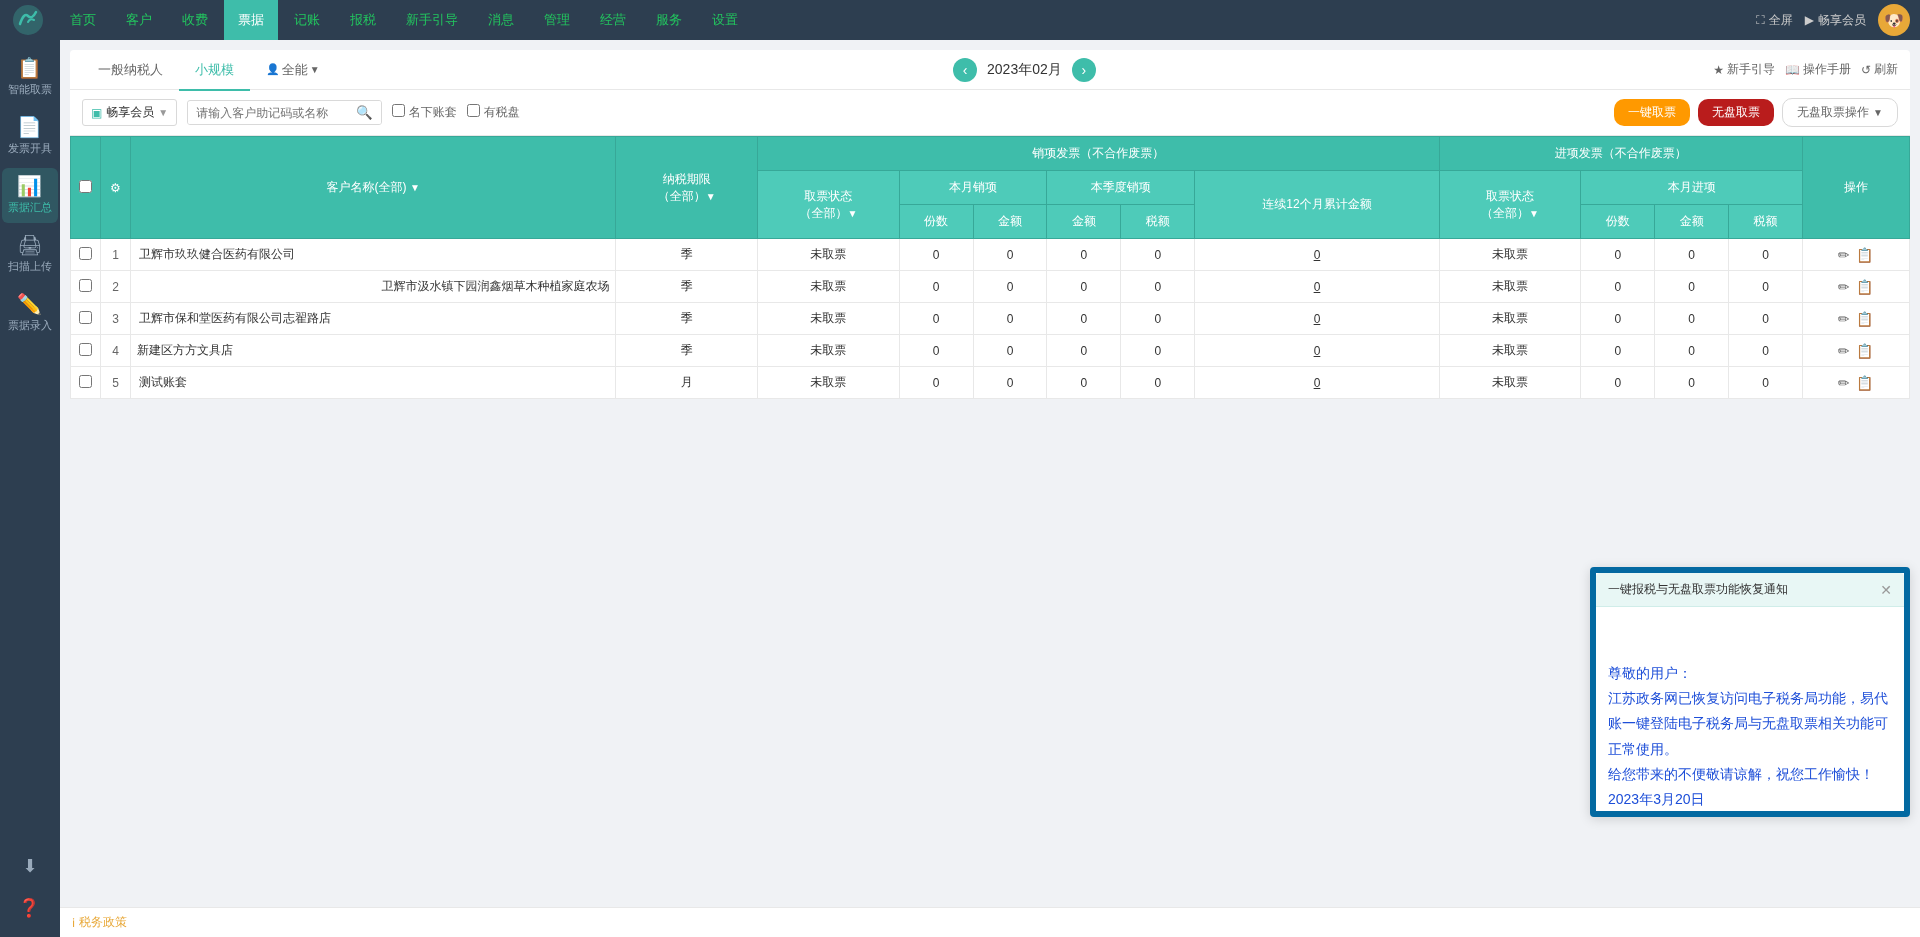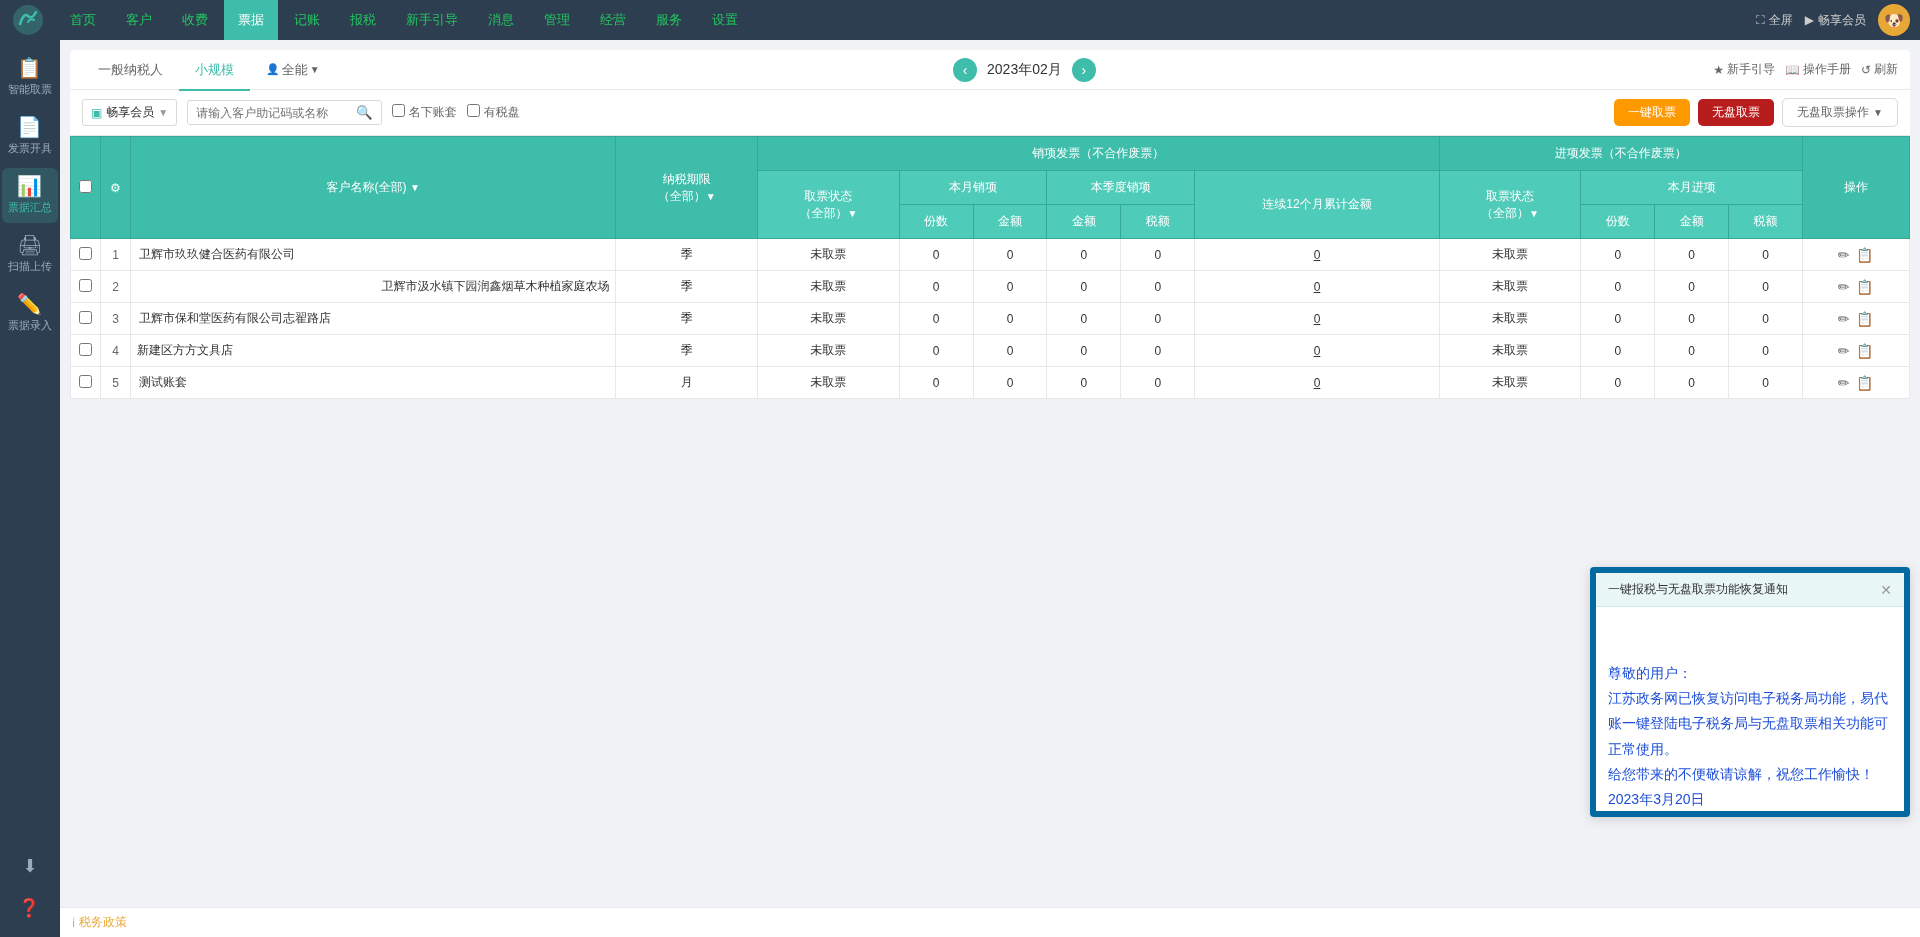--- a/index.html
+++ b/index.html
@@ -166,21 +166,21 @@
       font-size: 12px;
       color: #666;
     }
     .tab-right-action-item {
       display: flex; align-items: center; gap: 3px; cursor: pointer;
     }
 
     
     .btn {
       padding: 5px 14px;
-      border-radius: 5px;
+      border-radius: 10px;
       border: none;
       cursor: pointer;
       font-size: 12px;
       white-space: nowrap;
     }
     .btn-primary { background: #f90; color: #fff; }
     .btn-teal { background: #b91c1c; color: #fff; }
     .btn-dropdown {
       background: #fff; color: #666; border: 1px solid #d9d9d9;
       display: flex; align-items: center; gap: 4px;

